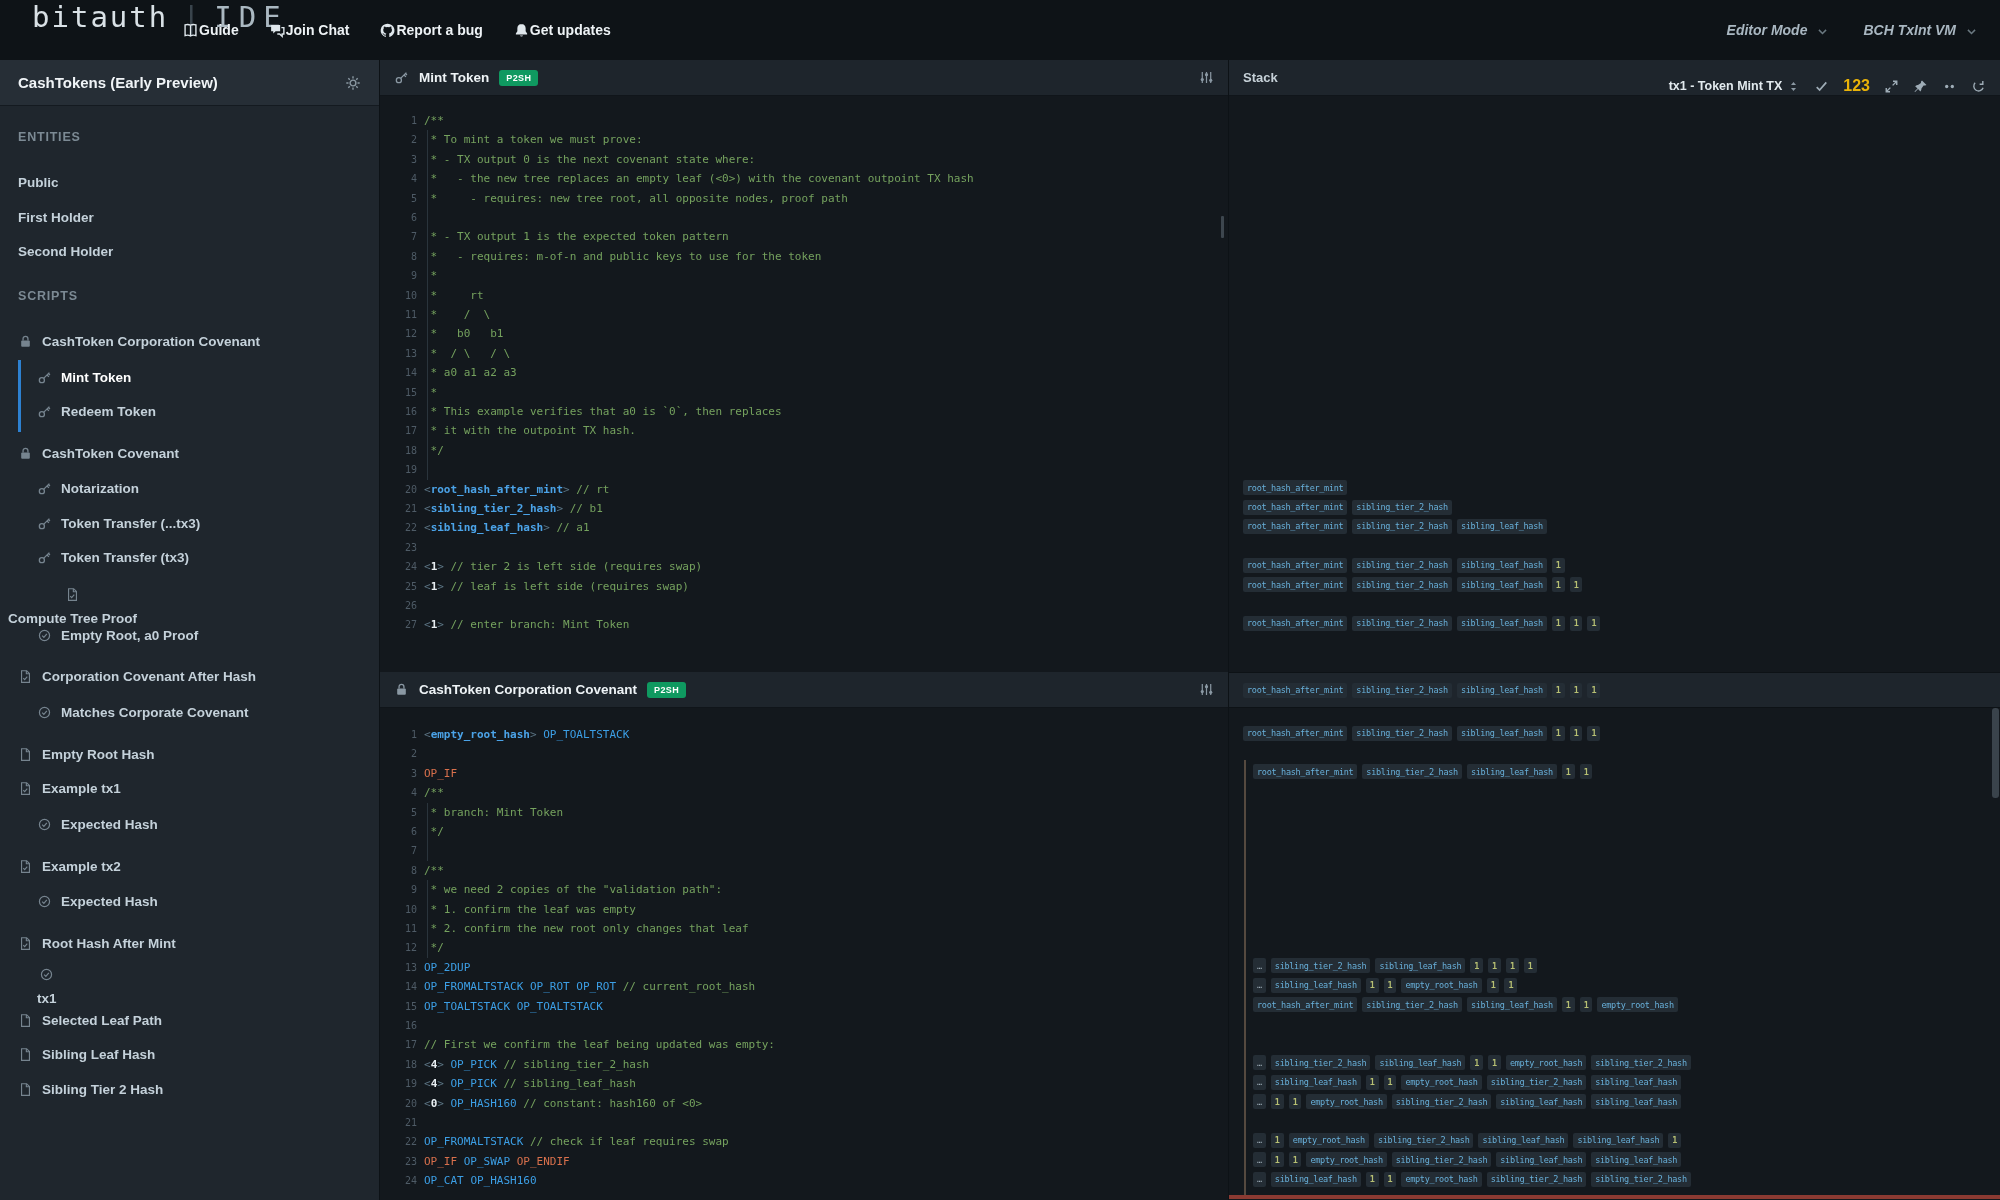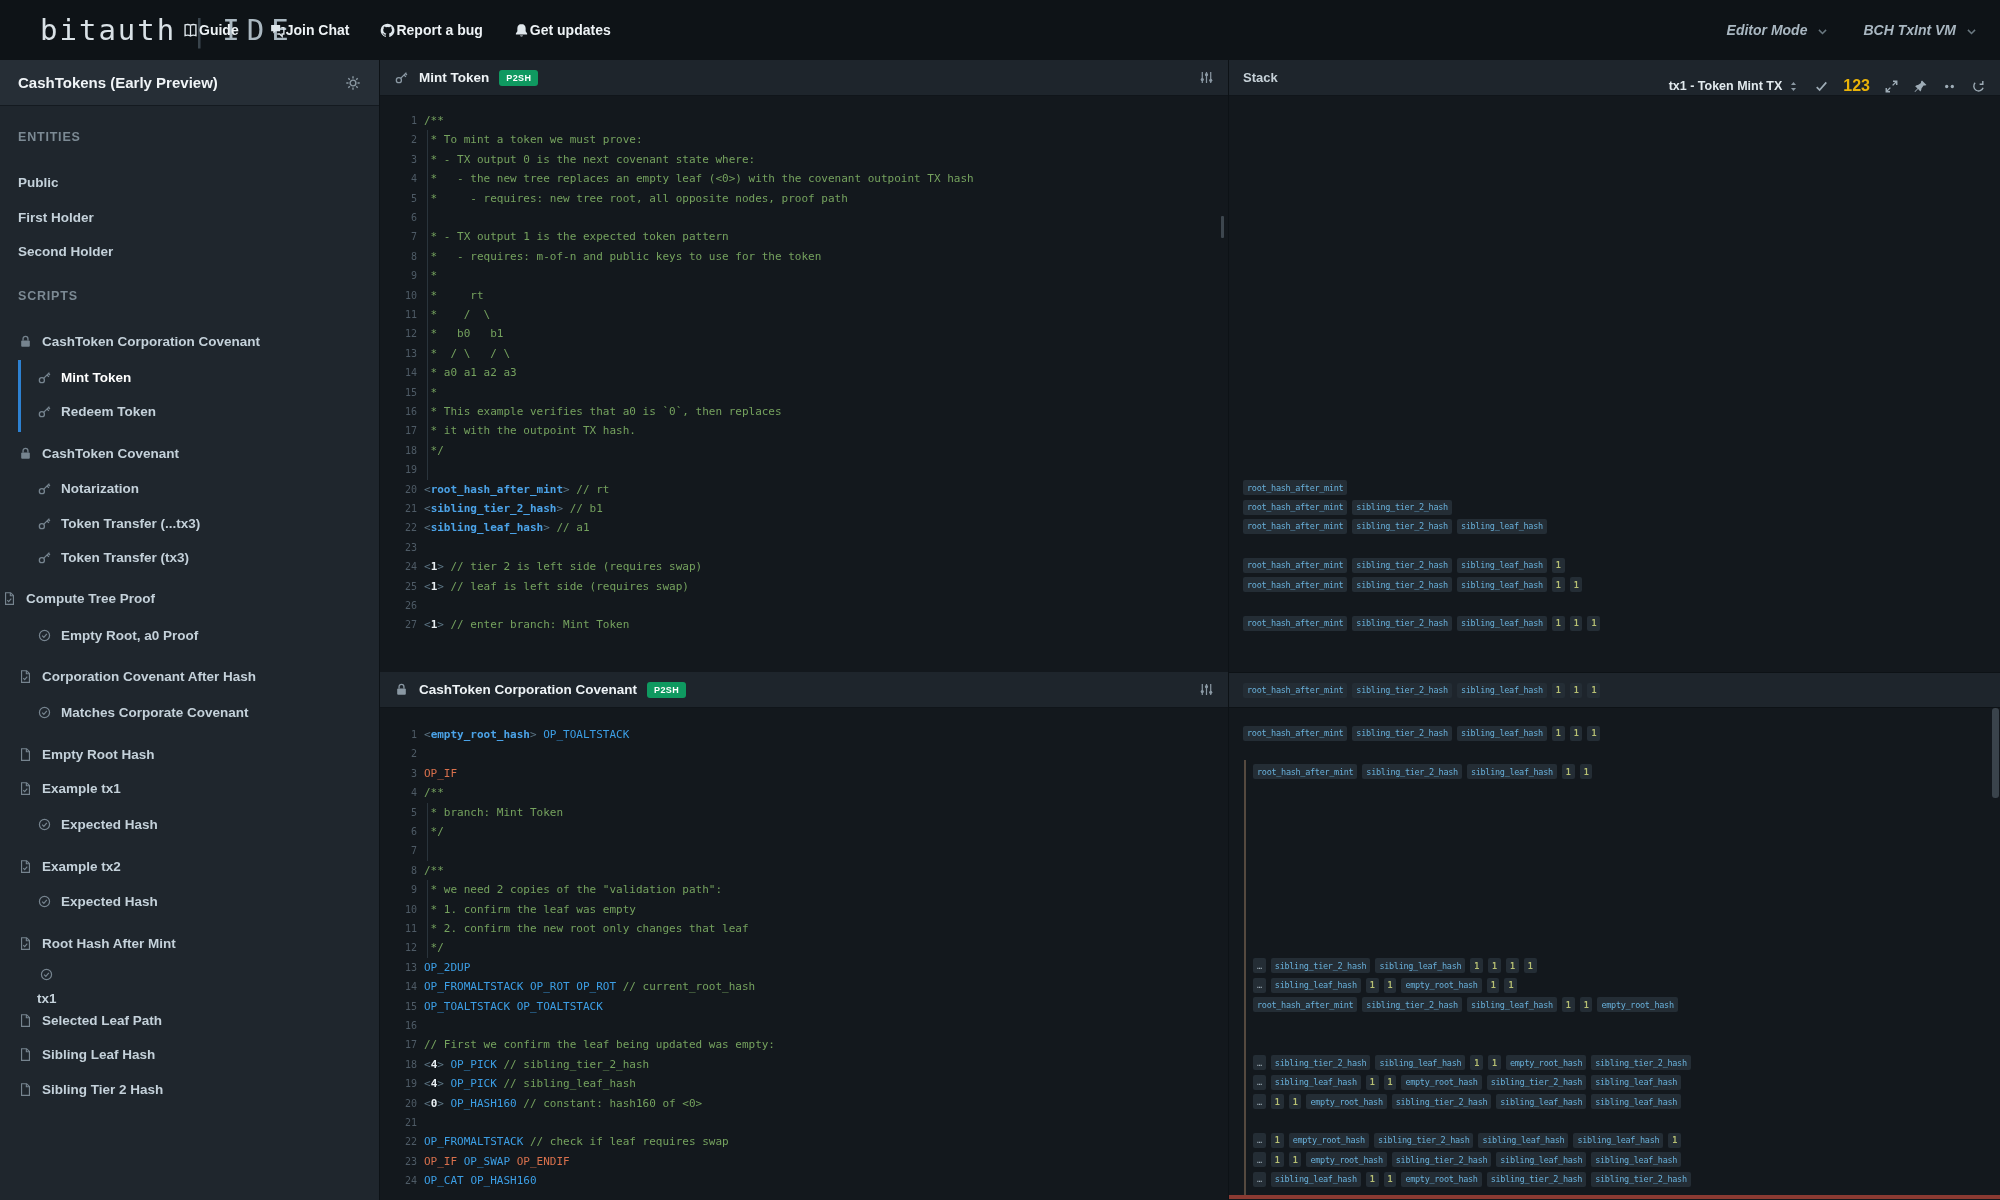--- a/index.html
+++ b/index.html
@@ -3,22 +3,22 @@
 <meta charset="utf-8">
 <style>
   * { margin:0; padding:0; box-sizing:border-box; }
   html,body { width:2000px; height:1200px; overflow:hidden; background:#13181d;
               font-family:"Liberation Sans", sans-serif; }
   .icon { display:inline-block; line-height:0; }
   .icon svg { width:100%; height:100%; display:block; }
 
   
   #topbar { position:absolute; left:0; top:0; width:2000px; height:60px; background:#0e1317; }
-  #logo { position:absolute; left:32px; top:0; height:60px; display:flex; align-items:center;
-          font-family:"DejaVu Sans Mono", monospace; font-size:29px;margin-left:8px; }
+  #logo { position:absolute; left:32px; top:0; height:60px; display:flex; 
+          font-family:"DejaVu Sans Mono", monospace; font-size:29px; }
   .logo-main { color:#d9e1e6; letter-spacing:2px; }
   .logo-div  { color:#39444c; margin:0 14px; font-weight:100; font-size:30px; }
   .logo-prod { color:#aab8c1; letter-spacing:7px; }
   #top-menu { position:absolute; left:182px; top:0; height:60px; display:flex; align-items:center; gap:30px; }
   .menu-item { display:flex; align-items:center; cursor:pointer; }
   .menu-item .icon { width:17px; height:17px; color:#dfe7ec; }
   .menu-item span.lbl { color:#edf2f5; font-size:14px; font-weight:bold; }
   #top-right { position:absolute; right:22px; top:0; height:60px; display:flex; align-items:center; gap:34px; }
   .top-select { display:flex; align-items:center; gap:9px; cursor:pointer; }
   .top-select .lbl { color:#a9b7c1; font-size:14px; font-weight:bold;font-style:italic; }
@@ -234,21 +234,21 @@
       </div>
       <div class="sb-item" style="top: 486px; left: 37px;">
         <span class="icon">
           <svg viewBox="0 0 16 16">
             <circle cx="5.2" cy="10.8" r="2.7" fill="none" stroke="currentColor" stroke-width="1.4"></circle>
             <path d="M7.3 8.7L13.2 2.8M10.7 5.3l2 2M12.2 3.8l1.6 1.6" fill="none" stroke="currentColor" stroke-width="1.4"></path>
           </svg>
         </span>
         <span class="lbl">Token Transfer (tx3)</span>
       </div>
-      <div class="sb-item" style="top: 527px; left: 2px;">
+      <div class="sb-item" style="top: 527px; left: 8px; flex-direction: column;">
         <span class="icon">
           <svg viewBox="0 0 16 16">
             <path d="M3.8 1.8h5.4l3 3v9.4H3.8z" fill="none" stroke="currentColor" stroke-width="1.2"></path>
             <path d="M8.9 2v3.1H12" fill="none" stroke="currentColor" stroke-width="1.2"></path>
             <path d="M5.6 9.8l1.5 1.5 2.8-3.2" fill="none" stroke="currentColor" stroke-width="1.2"></path>
           </svg>
         </span>
         <span class="lbl">Compute Tree Proof</span>
       </div>
       <div class="sb-item" style="top: 564px; left: 37px;">

